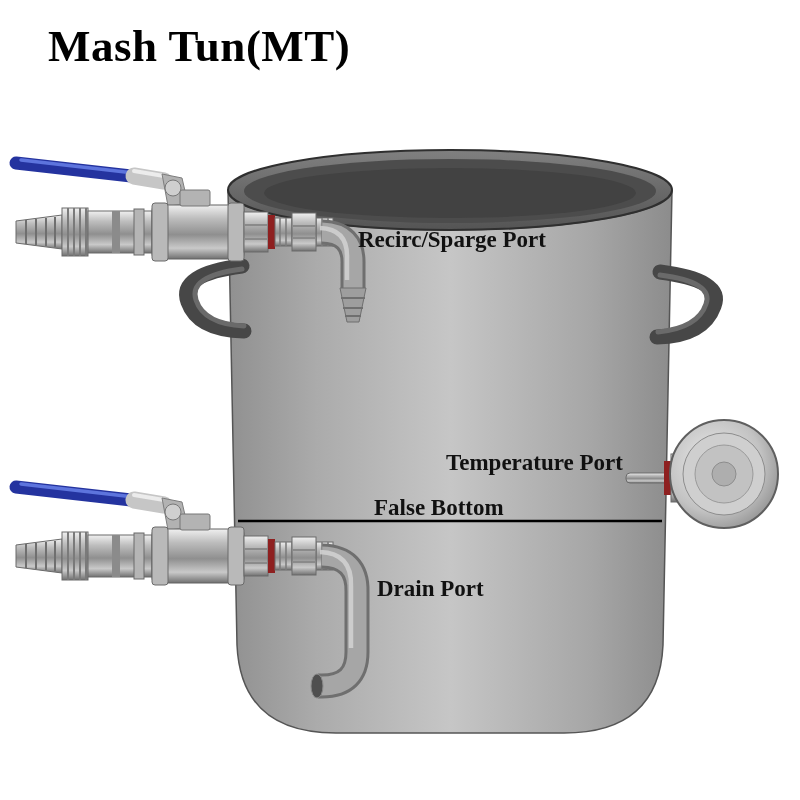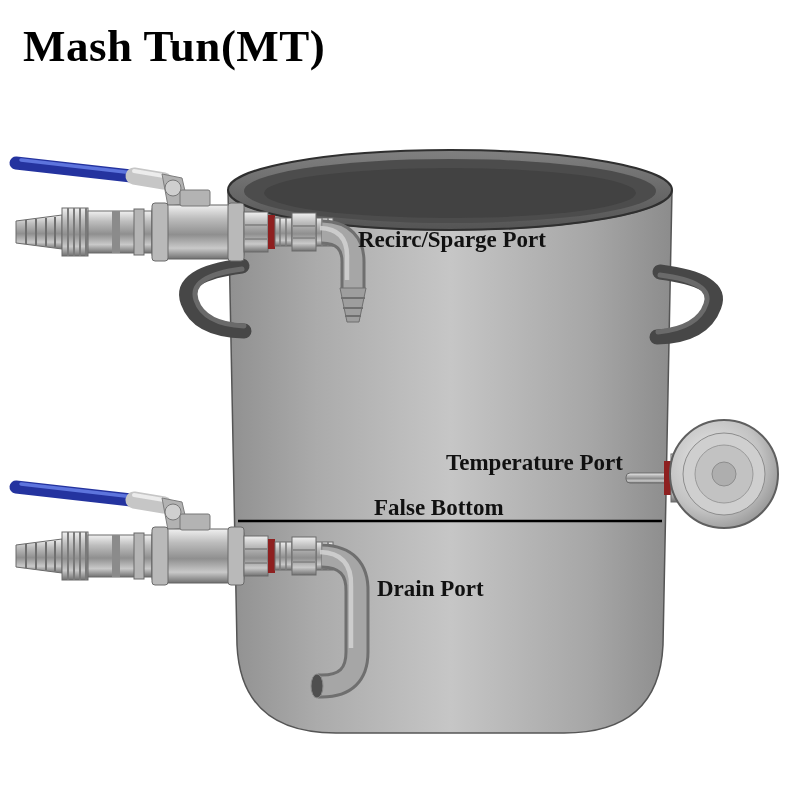--- a/index.html
+++ b/index.html
@@ -1,18 +1,18 @@
 <!DOCTYPE html>
 <html><head>
 <meta charset="utf-8">
 <style>
   html,body{margin:0;padding:0;background:#ffffff;}
   .stage{position:relative;width:800px;height:800px;background:#ffffff;overflow:hidden;
          font-family:"Liberation Serif",serif;}
-  .title{position:absolute;left:23px;top:20px;font-size:45px;font-weight:600;color:#000;
+  .title{position:absolute;left:48px;top:20px;font-size:45px;font-weight:600;color:#000;
          letter-spacing:0.5px;font-family:"Liberation Serif",serif;}
   svg{position:absolute;left:0;top:0;}
   .lbl{font-family:"Liberation Serif",serif;font-size:23px;font-weight:600;fill:#111111;}
 </style>
 </head>
 <body>
 
 <div class="stage">
 
   <div class="title">Mash Tun(MT)</div>

